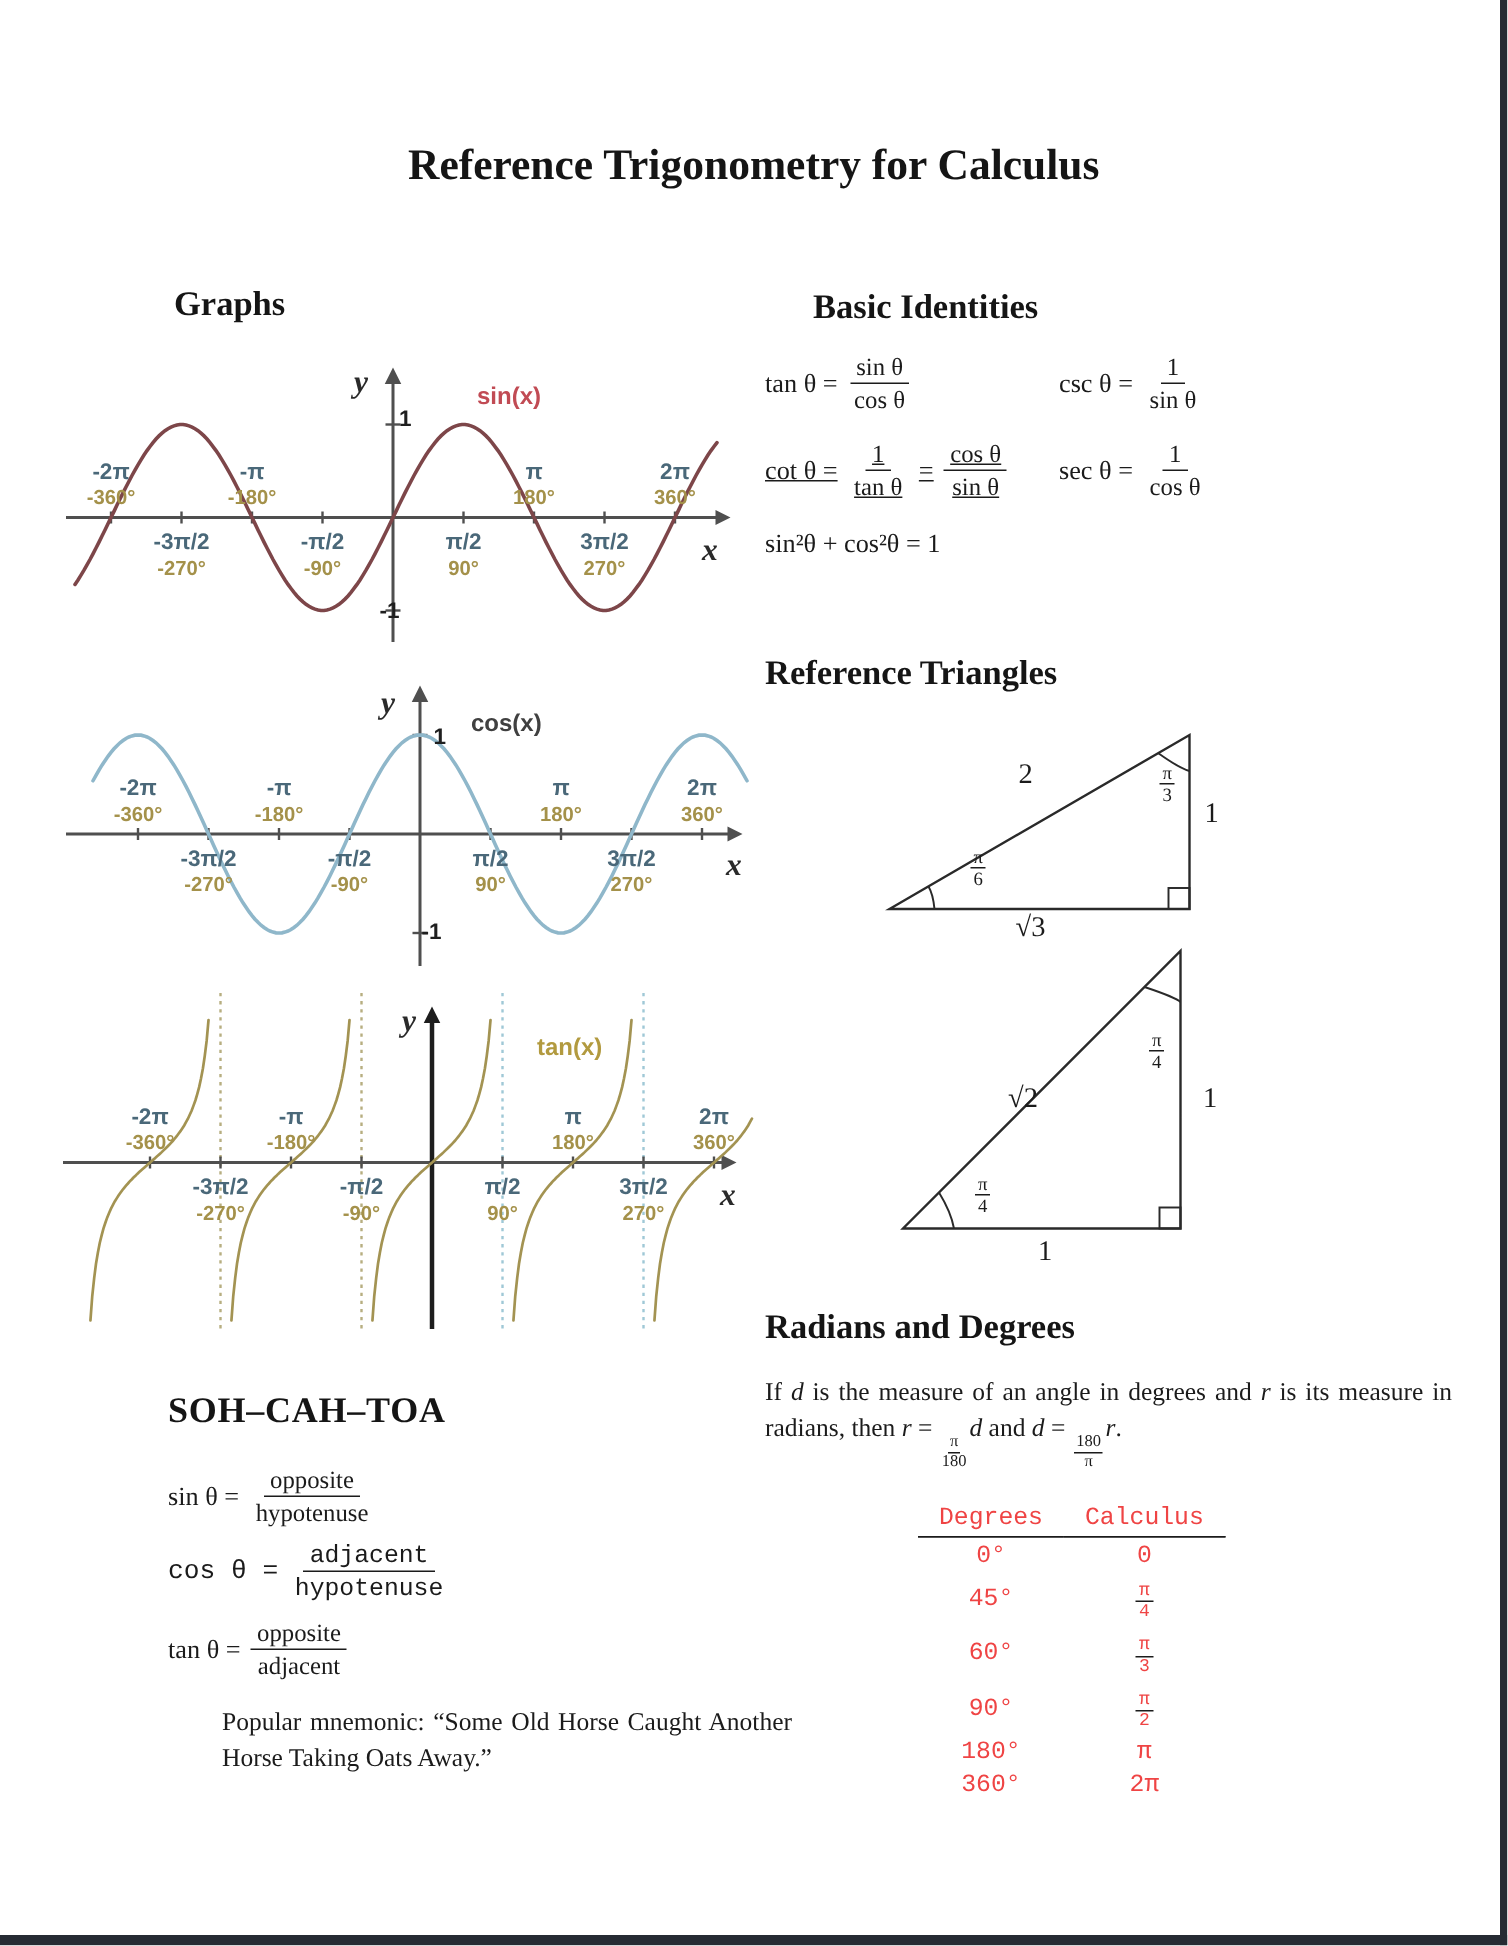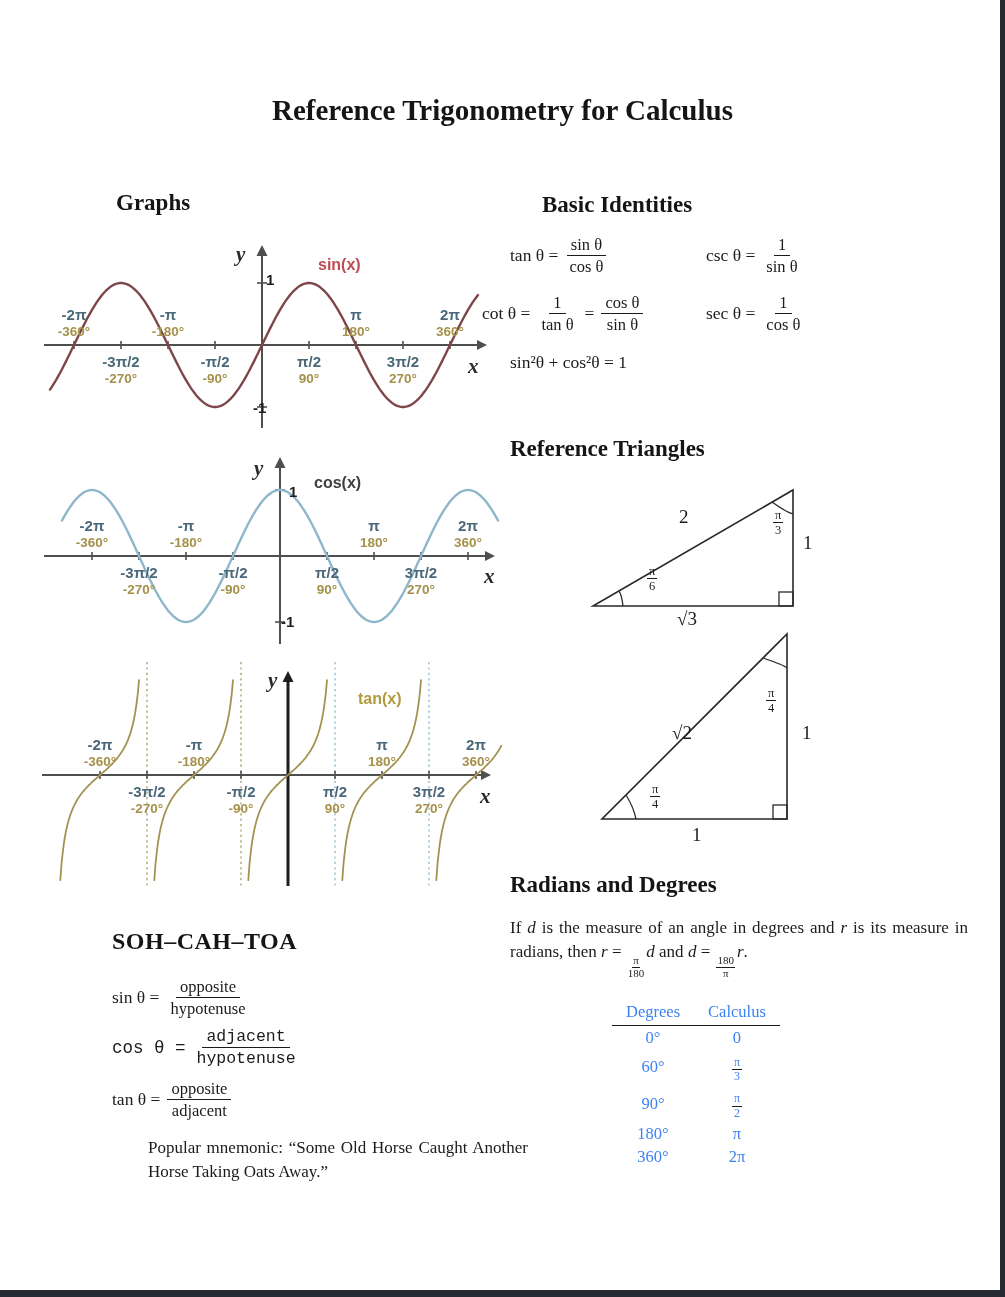--- a/index.html
+++ b/index.html
@@ -25,21 +25,21 @@
   .afrac{position:absolute;display:inline-flex;flex-direction:column;align-items:center;
          font-family:"Liberation Serif",serif;font-size:12.5px;line-height:1.15;color:#1b1b1b;}
   .afrac .n{padding:0 2px;border-bottom:1px solid #1b1b1b;}
   .afrac .d{padding:0 2px;}
   .body-text{position:absolute;font-family:"Liberation Serif",serif;font-size:17px;color:#1b1b1b;
              text-align:justify;line-height:1.42;}
   .it{font-style:italic;}
   .ifrac{display:inline-flex;flex-direction:column;align-items:center;font-size:11px;line-height:1.05;
          vertical-align:-7px;margin:0 2px;}
   .ifrac .n{border-bottom:1px solid #1b1b1b;padding:0 1px;}
-  .dtable{position:absolute;border-collapse:collapse;font-family:Liberation Serif, serif;font-size:16.5px;color:#3b82f6;}
+  .dtable{position:absolute;border-collapse:collapse;font-family:Liberation Mono, monospace;font-size:16.5px;color:#ef4444;}
   .dtable th{font-weight:400;padding:0 14px 3px;border-bottom:1.5px solid #1b1b1b;text-align:center;}
   .dtable td{text-align:center;padding:1.5px 6px;}
   .tfrac{display:inline-flex;flex-direction:column;align-items:center;font-size:12px;line-height:1.15;}
   .tfrac .n{border-bottom:1px solid #1b1b1b;padding:0 2px;}
   .edge{position:absolute;background:#262b33;}
 </style>
 </head>
 <body>
 
 <div class="page">
@@ -230,21 +230,21 @@
       <span class="d">cos θ</span>
     </span>
   </div>
   <div class="mrow" style="left:706px;top:234px;">
     <span>csc θ =</span>
     <span class="frac">
       <span class="n">1</span>
       <span class="d">sin θ</span>
     </span>
   </div>
-  <div class="mrow" style="left:482px;top:292px;">
+  <div class="mrow" style="left:510px;top:292px;text-decoration:underline;">
     <span>cot θ =</span>
     <span class="frac">
       <span class="n">1</span>
       <span class="d">tan θ</span>
     </span>
     <span>=</span>
     <span class="frac">
       <span class="n">cos θ</span>
       <span class="d">sin θ</span>
     </span>
@@ -314,20 +314,27 @@
         <th>Degrees</th>
         <th>Calculus</th>
       </tr>
     </thead>
     <tbody id="dtable-body">
         <tr>
           <td>0°</td>
           <td>0</td>
         </tr>
         <tr>
+          <td>45°</td>
+          <td><span class="tfrac">
+              <span class="n">π</span>
+              <span class="d">4</span>
+            </span></td>
+        </tr>
+        <tr>
           <td>60°</td>
           <td><span class="tfrac">
               <span class="n">π</span>
               <span class="d">3</span>
             </span></td>
         </tr>
         <tr>
           <td>90°</td>
           <td><span class="tfrac">
               <span class="n">π</span>

